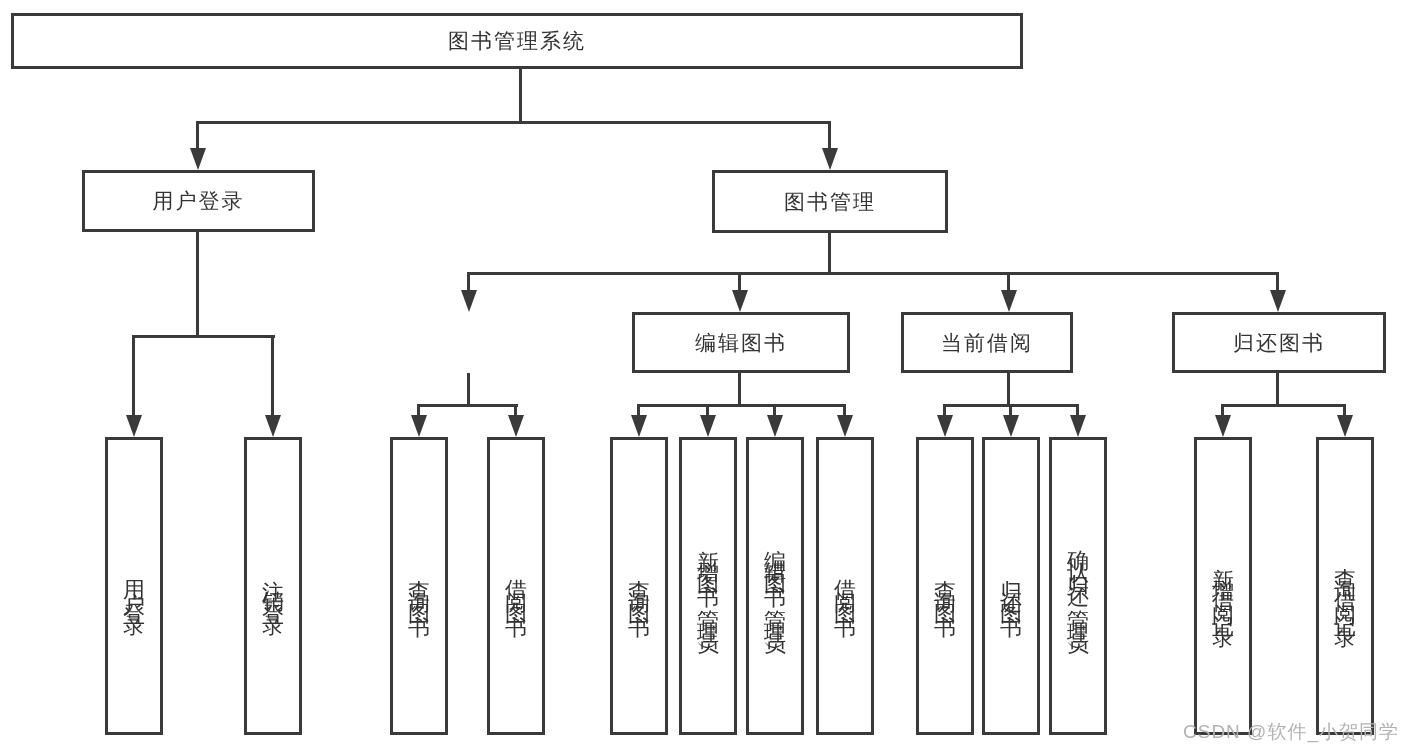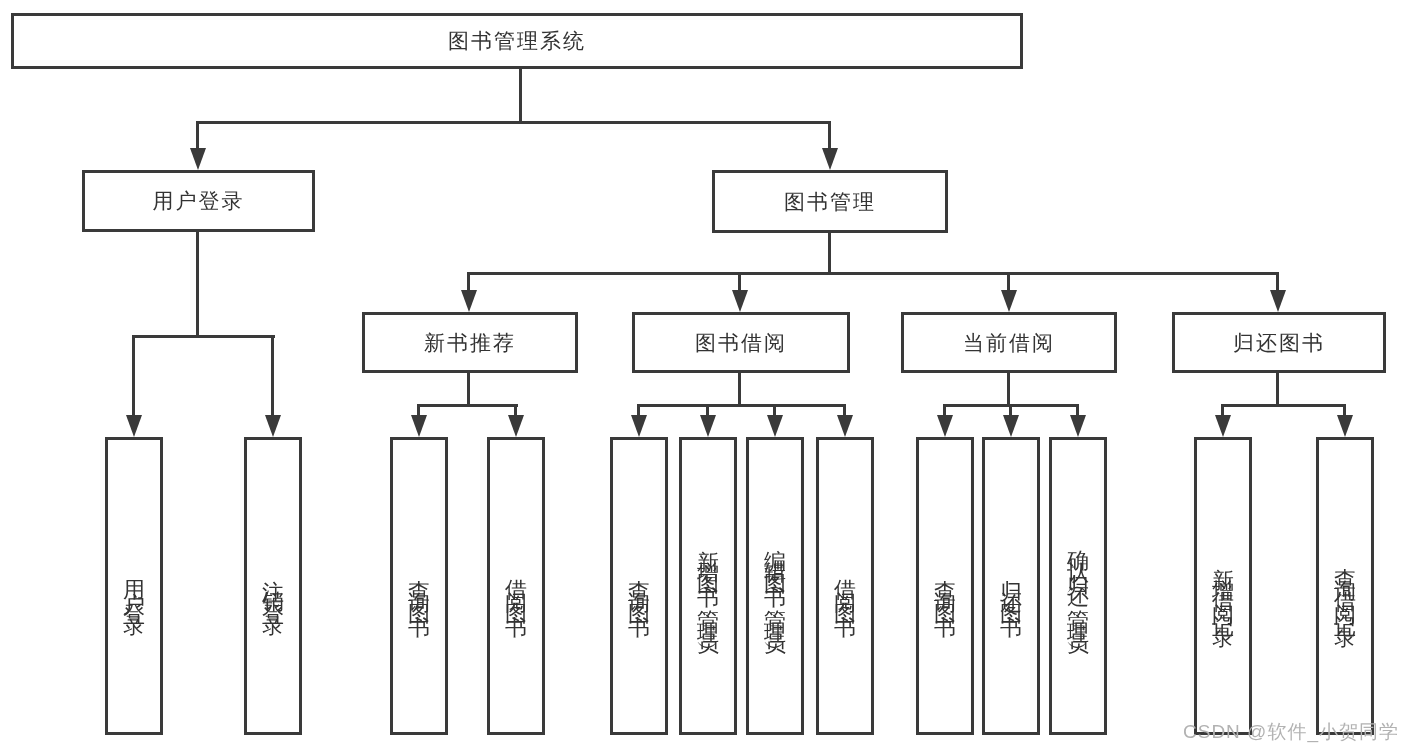--- a/index.html
+++ b/index.html
@@ -38,27 +38,24 @@
     <span>图书管理系统</span>
   </div>
 
   <div class="box" style="left:82px;top:170px;width:233px;height:62px;">
     <span>用户登录</span>
   </div>
   <div class="box" style="left:712px;top:170px;width:236px;height:63px;justify-content:center;">
     <span>图书管理</span>
   </div>
 
-  <div class="box" style="left:362px;top:312px;width:216px;height:61px;">
-    <span>新书推荐</span>
+  <div class="box" style="left:632px;top:312px;width:218px;height:61px;">
+    <span>编辑图书</span>
   </div>
-  <div class="box" style="left:632px;top:312px;width:218px;height:61px;">
-    <span>图书借阅</span>
-  </div>
-  <div class="box" style="left:901px;top:312px;width:216px;height:61px;">
+  <div class="box" style="left:901px;top:312px;width:172px;height:61px;">
     <span>当前借阅</span>
   </div>
   <div class="box" style="left:1172px;top:312px;width:214px;height:61px;">
     <span>归还图书</span>
   </div>
 
   <div class="box leaf" style="left:105px;">
     <span class="vtext">用户登录</span>
   </div>
   <div class="box leaf" style="left:244px;">

